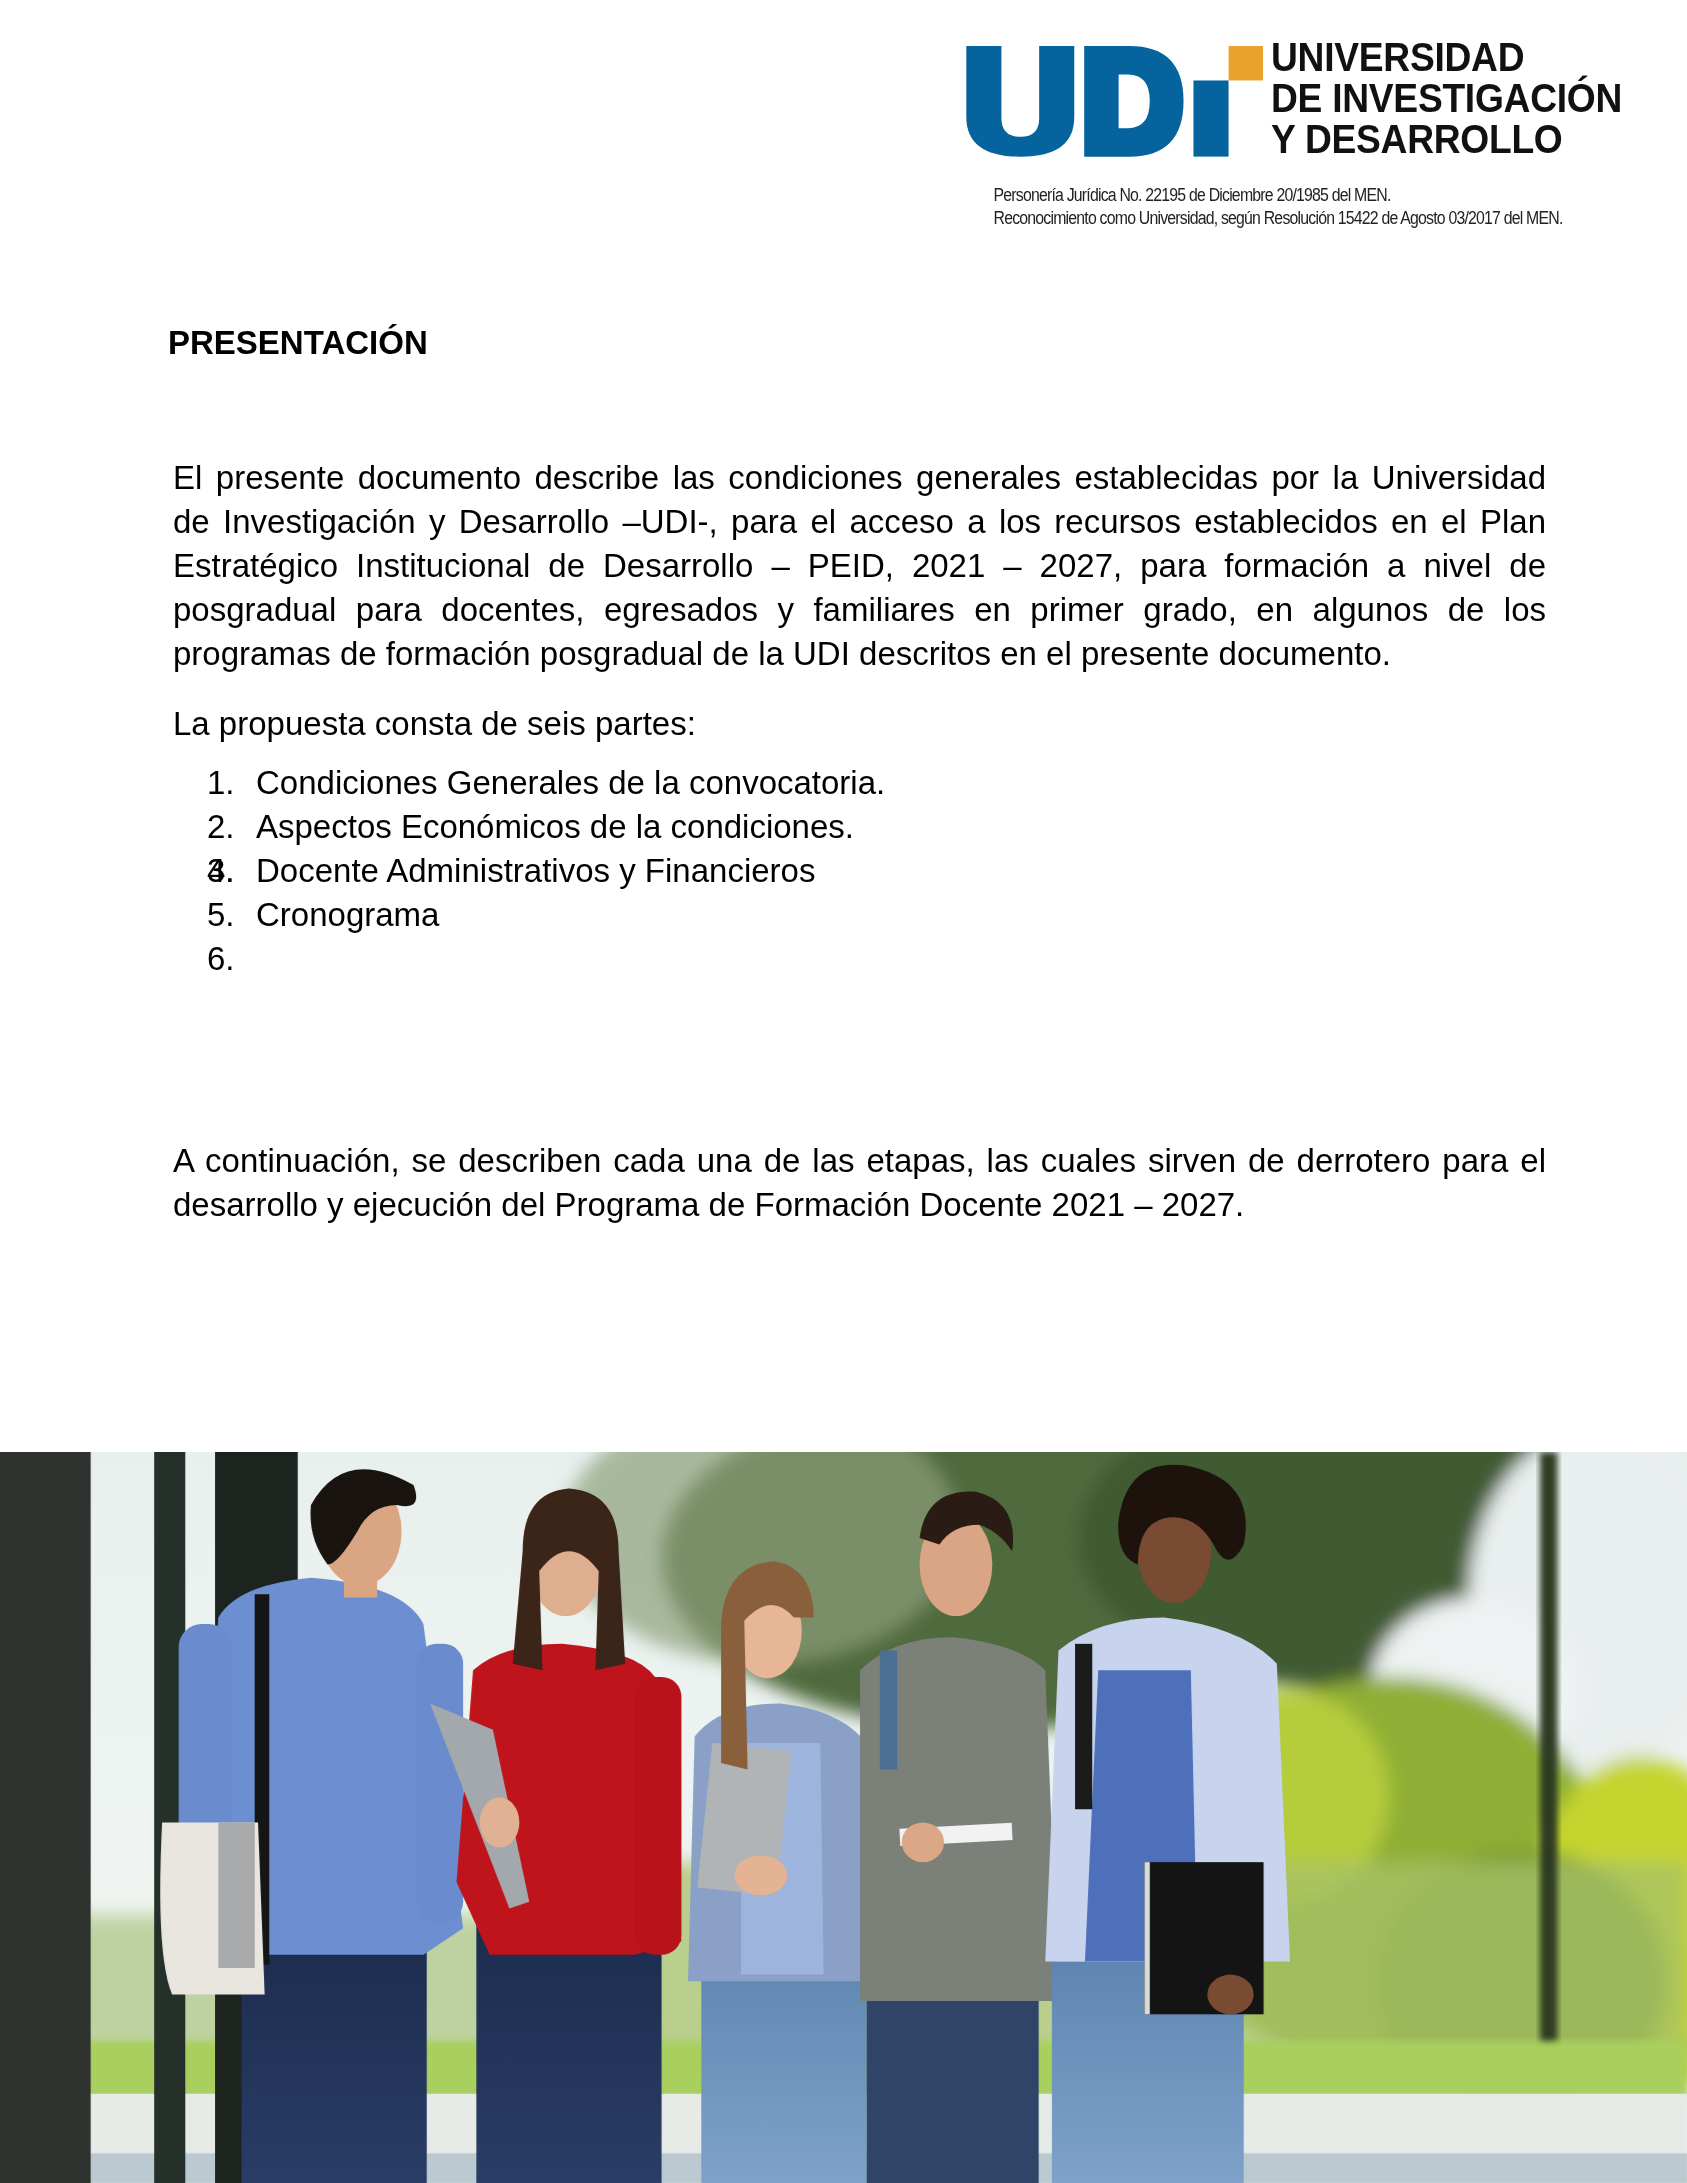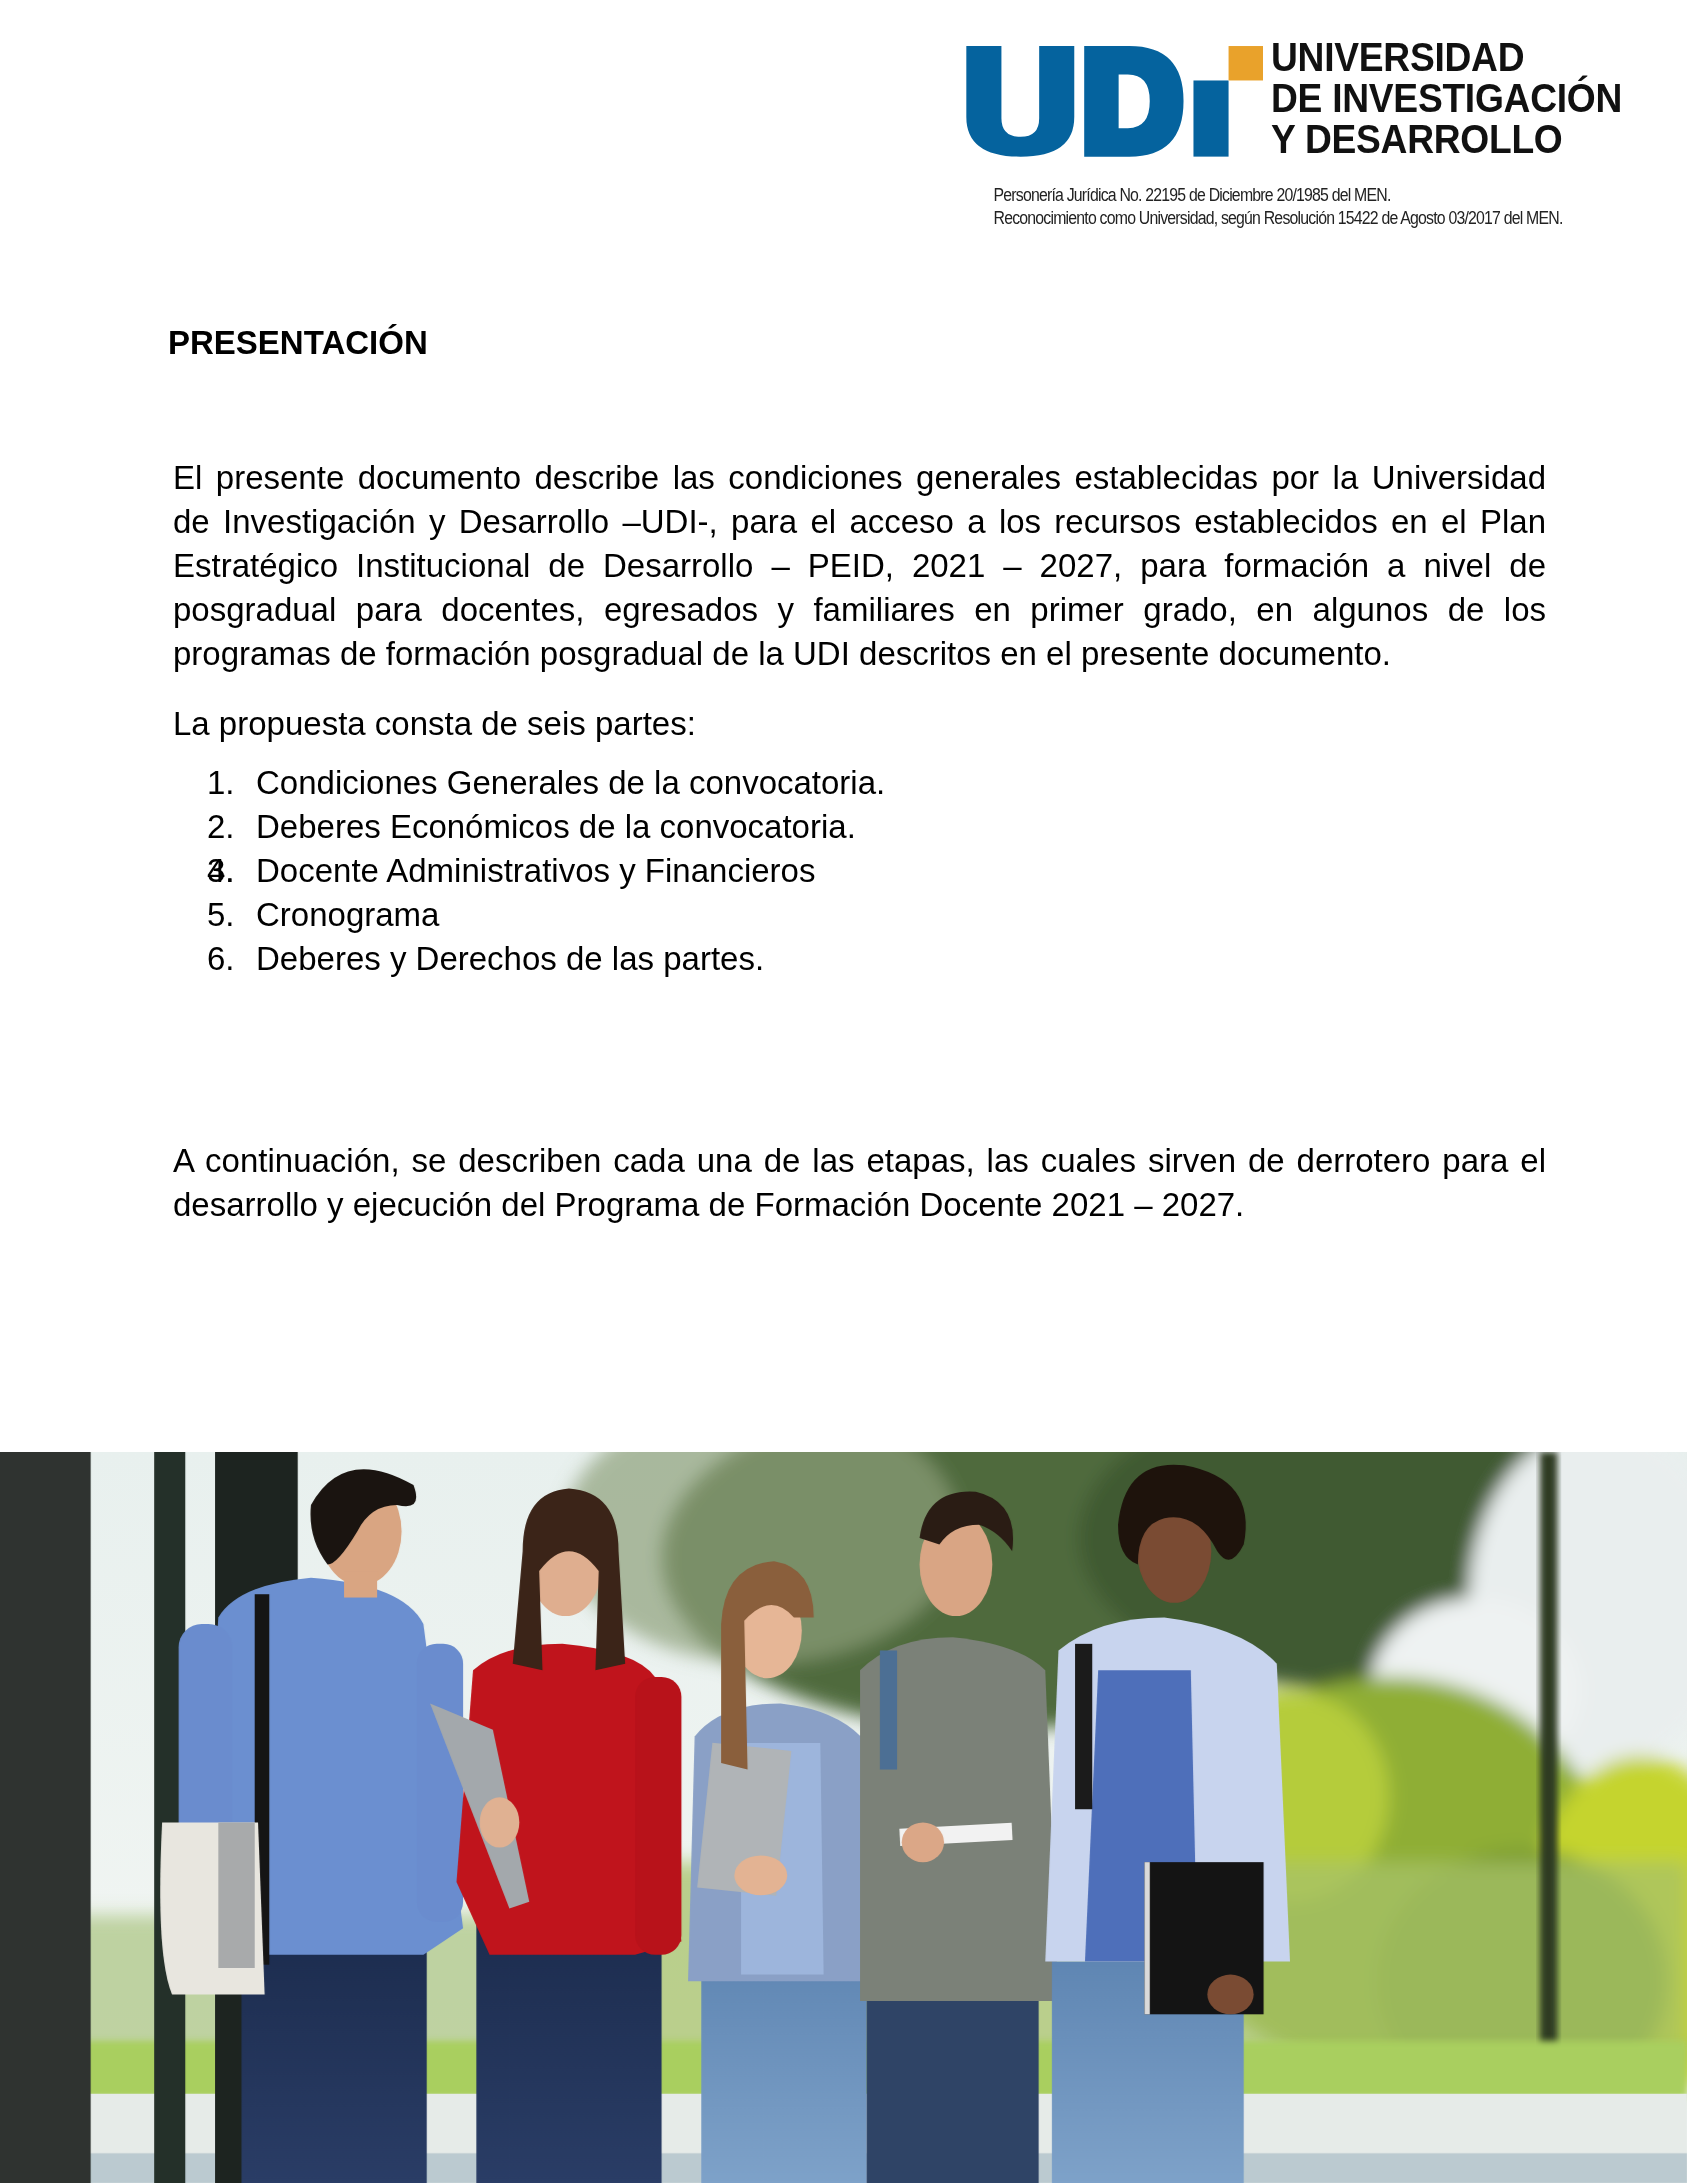--- a/index.html
+++ b/index.html
@@ -80,25 +80,25 @@
 
 <main>
   <h1 class="page-title">PRESENTACIÓN</h1>
 
   <p class="para para-intro">El presente documento describe las condiciones generales establecidas por la Universidad de Investigación y Desarrollo –UDI-, para el acceso a los recursos establecidos en el Plan Estratégico Institucional de Desarrollo – PEID, 2021 – 2027, para formación a nivel de posgradual para docentes, egresados y familiares en primer grado, en algunos de los programas de formación posgradual de la UDI descritos en el presente documento.</p>
 
   <p class="para para-lead">La propuesta consta de seis partes:</p>
 
   <ol class="parts-list">
     <li><span class="num">1.</span><span>Condiciones Generales de la convocatoria.</span></li>
-    <li><span class="num">2.</span><span>Deberes Económicos de la convocatoria.</span></li>
+    <li><span class="num">2.</span><span>Aspectos Económicos de la condiciones.</span></li>
     <li><span class="num">3.</span></li>
     <li><span class="num">4.</span><span>Docente Administrativos y Financieros</span></li>
     <li><span class="num">5.</span><span>Cronograma</span></li>
-    <li><span class="num">6.</span><span>Deberes y Derechos de las partes.</span></li>
+    <li><span class="num">6.</span></li>
   </ol>
 
   <p class="para para-outro">A continuación, se describen cada una de las etapas, las cuales sirven de derrotero para el desarrollo y ejecución del Programa de Formación Docente 2021 – 2027.</p>
 </main>
 
 <figure class="photo" style="margin:0;" aria-label="Five smiling university students walking together on a tree-lined campus, holding notebooks and folders">
   <svg viewBox="0 0 2550 1105" width="1687" height="731" xmlns="http://www.w3.org/2000/svg">
     <defs>
       <filter id="blur12" x="-20%" y="-20%" width="140%" height="140%">
           <feGaussianBlur stdDeviation="14"></feGaussianBlur>

